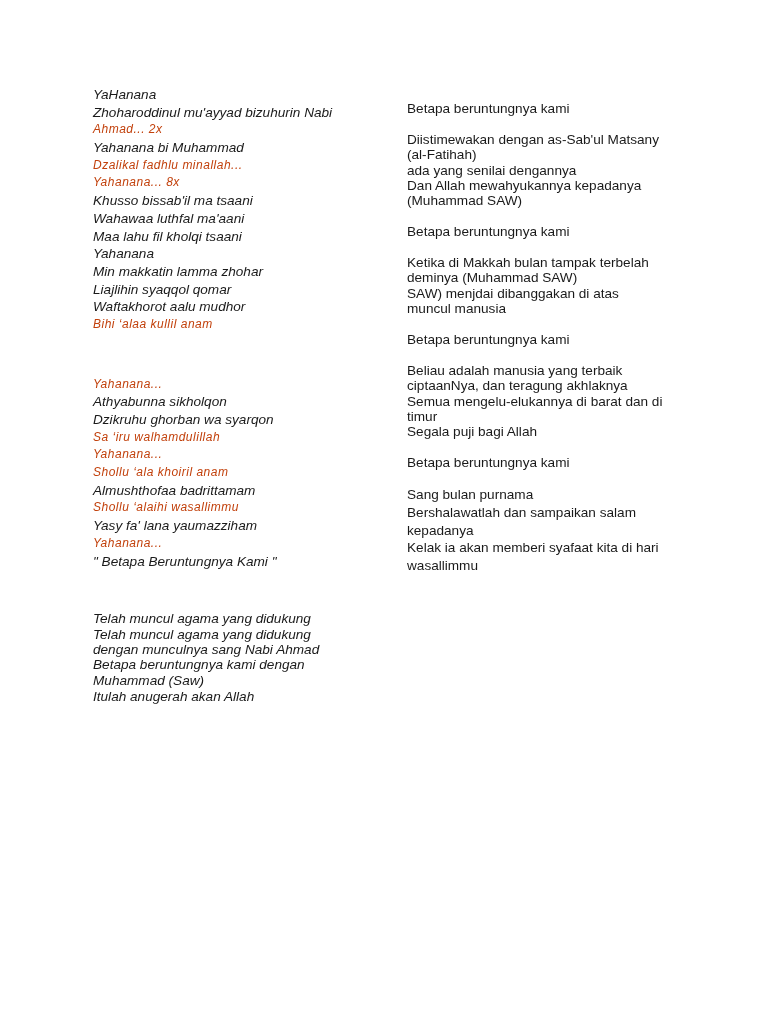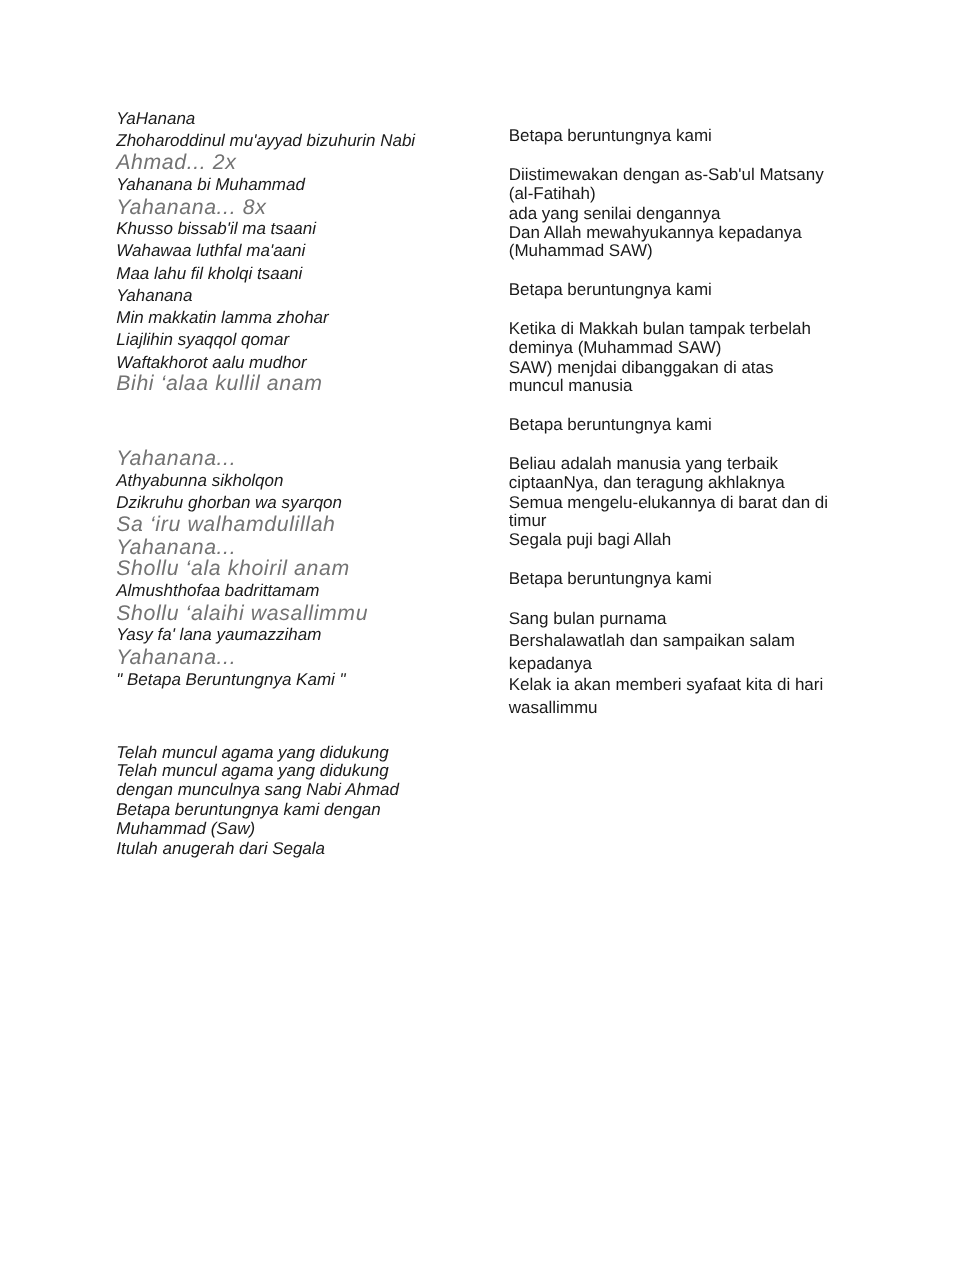--- a/index.html
+++ b/index.html
@@ -35,23 +35,23 @@
     }
     .line {
       display: block;
       white-space: nowrap;
       font-size: 13.6px;
       line-height: 17.7px;
       height: 17.7px;
       font-style: italic;
     }
     .line.thin {
-      font-size: 17px;
+      font-size: 12px;
       letter-spacing: 0.5px;
-      color: #737373;
+      color: #c2410c;
     }
     .spacer-a { height: 42px; }
     .spacer-b { height: 41px; }
     .tight .line {
       line-height: 15.4px;
       height: 15.4px;
     }
     .tight .line.last {
       line-height: 17.5px;
       height: 17.5px;
@@ -72,20 +72,21 @@
 <body>
 
 <div class="page">
 
   <div class="col-left">
     <div>
       <span class="line">YaHanana</span>
       <span class="line">Zhoharoddinul mu'ayyad bizuhurin Nabi</span>
       <span class="line thin">Ahmad... 2x</span>
       <span class="line">Yahanana bi Muhammad</span>
+      <span class="line thin">Dzalikal fadhlu minallah...</span>
       <span class="line thin">Yahanana... 8x</span>
       <span class="line">Khusso bissab'il ma tsaani</span>
       <span class="line">Wahawaa luthfal ma'aani</span>
       <span class="line">Maa lahu fil kholqi tsaani</span>
       <span class="line">Yahanana</span>
       <span class="line">Min makkatin lamma zhohar</span>
       <span class="line">Liajlihin syaqqol qomar</span>
       <span class="line">Waftakhorot aalu mudhor</span>
       <span class="line thin">Bihi ‘alaa kullil anam</span>
     </div>
@@ -107,21 +108,21 @@
     </div>
 
     <div class="spacer-b"></div>
 
     <div class="tight">
       <span class="line">Telah muncul agama yang didukung</span>
       <span class="line">Telah muncul agama yang didukung</span>
       <span class="line">dengan munculnya sang Nabi Ahmad</span>
       <span class="line">Betapa beruntungnya kami dengan</span>
       <span class="line">Muhammad (Saw)</span>
-      <span class="line last">Itulah anugerah dari Segala</span>
+      <span class="line last">Itulah anugerah akan Allah</span>
     </div>
   </div>
 
   <div class="col-right">
     <div class="rp">
       <span class="l">Betapa beruntungnya kami</span>
     </div>
     <div class="rp">
       <span class="l">Diistimewakan dengan as-Sab'ul Matsany</span>
       <span class="l">(al-Fatihah)</span>

